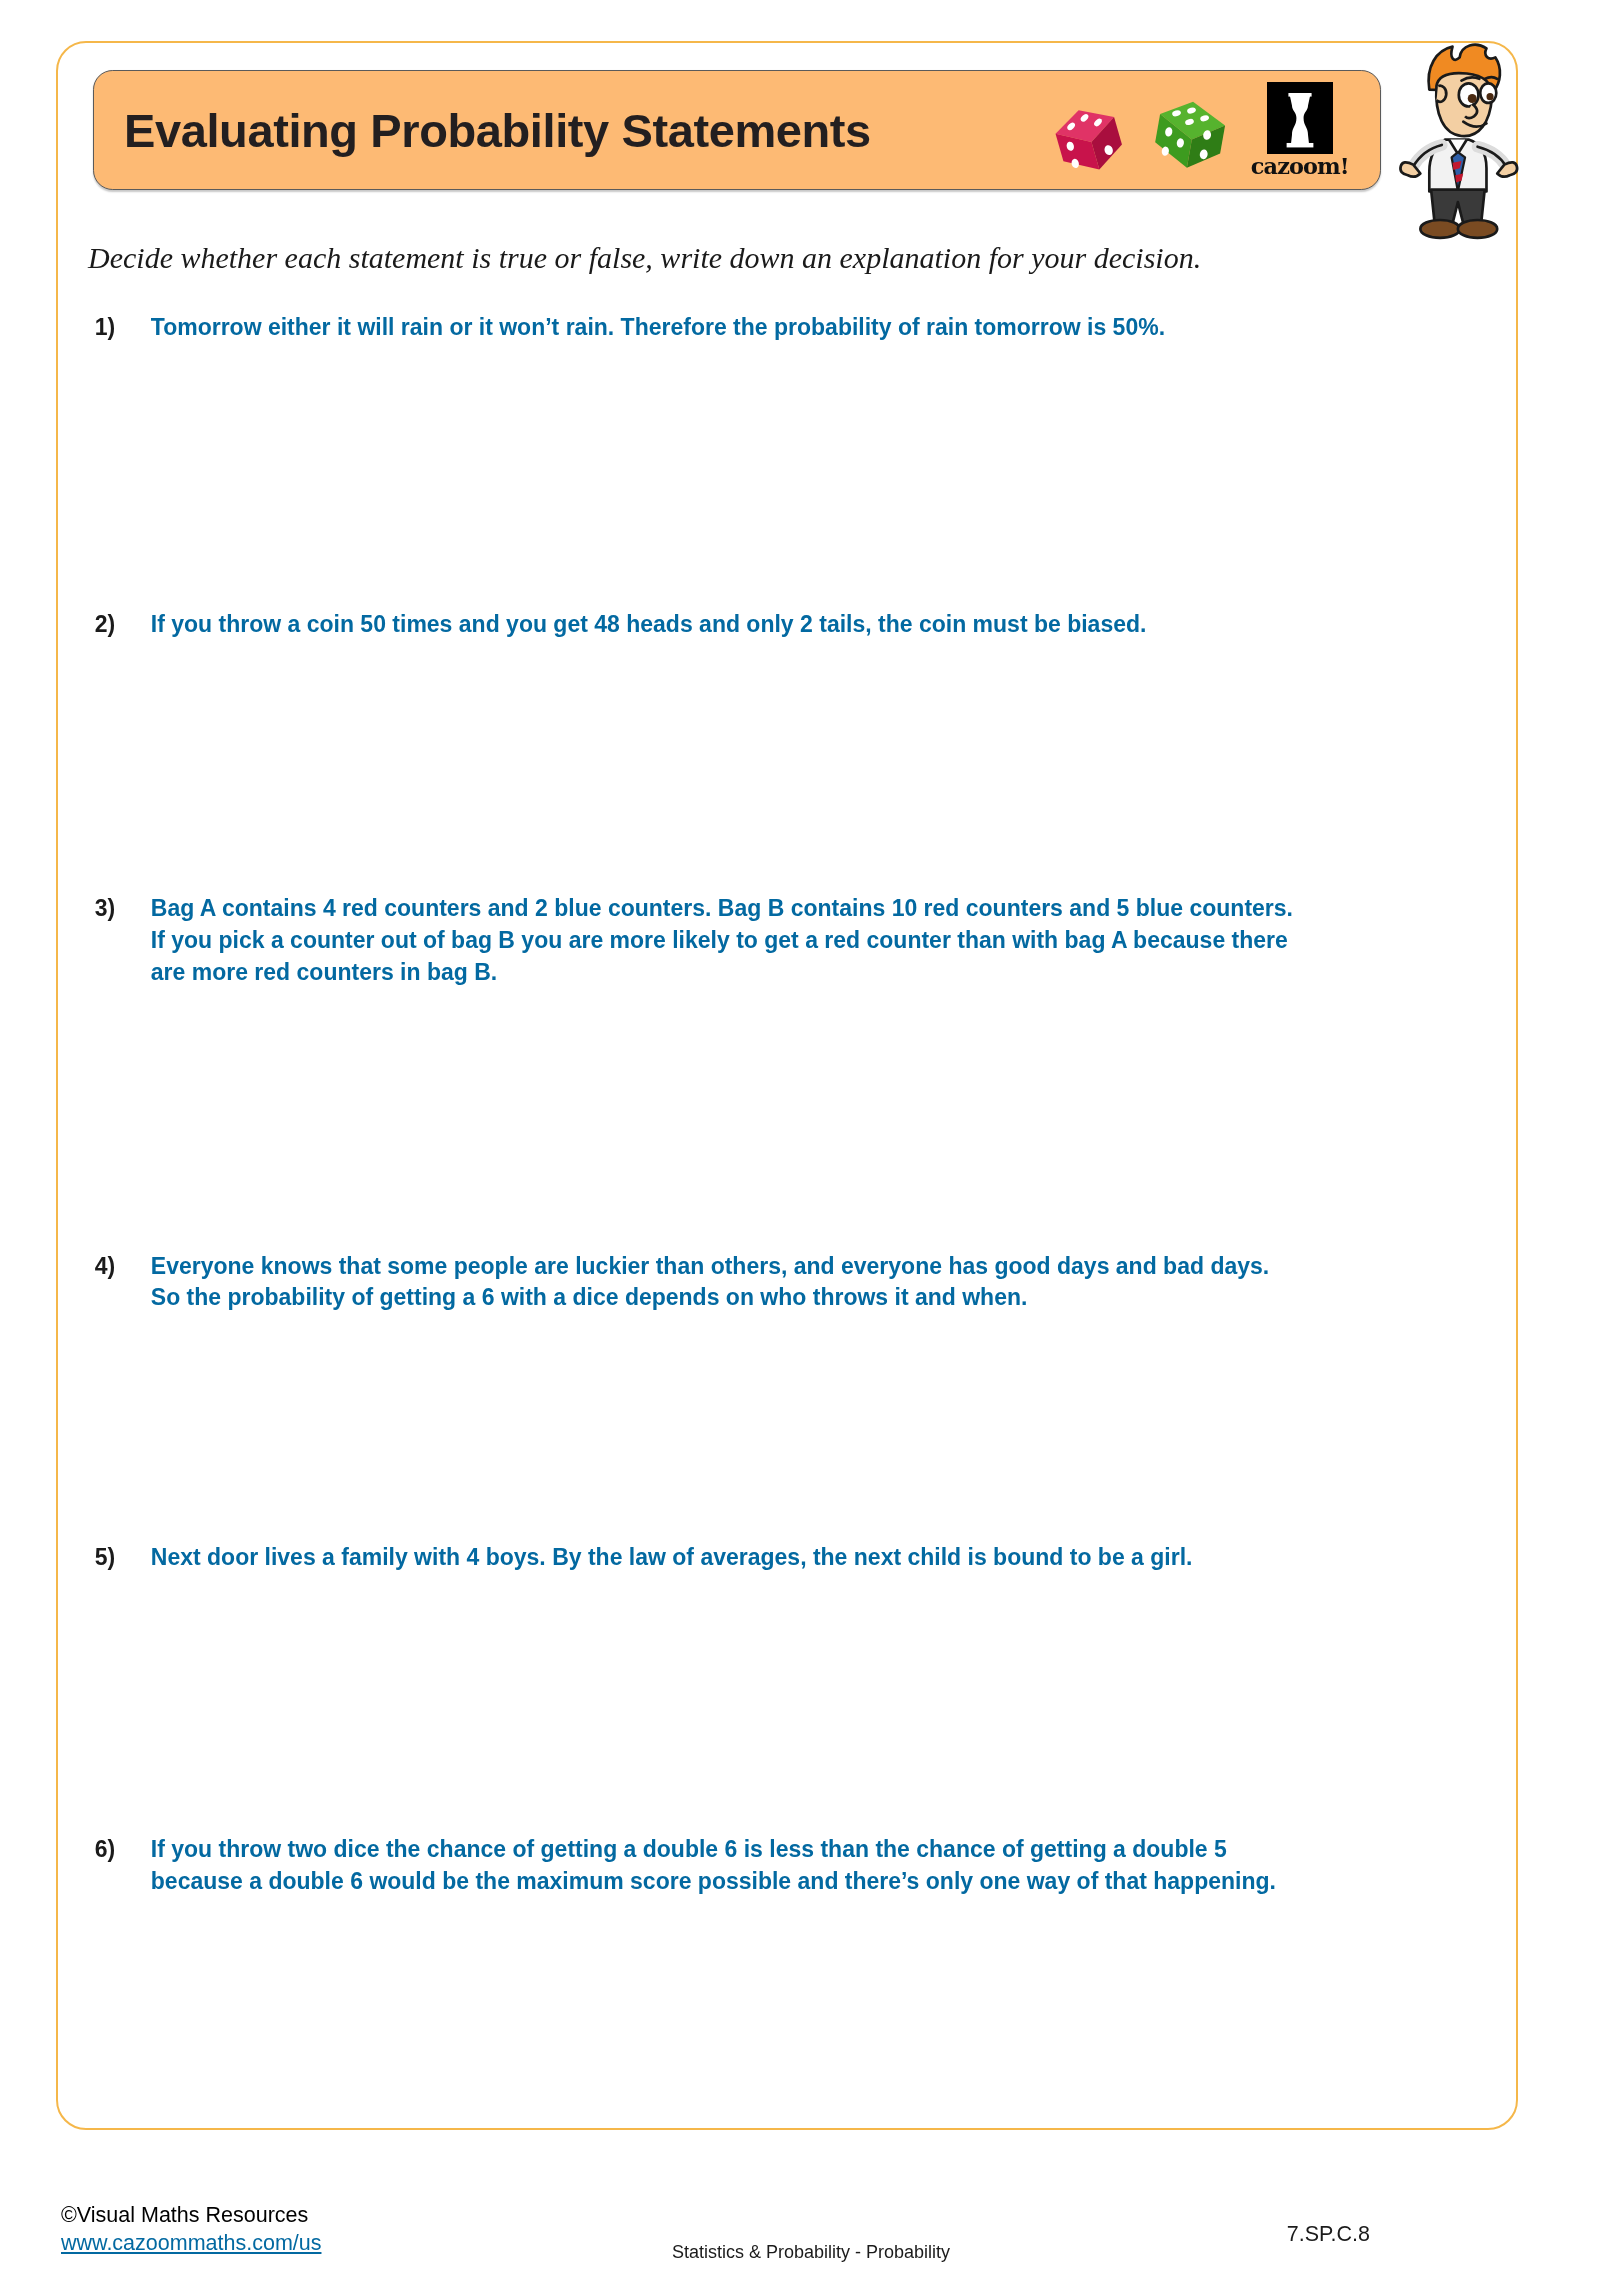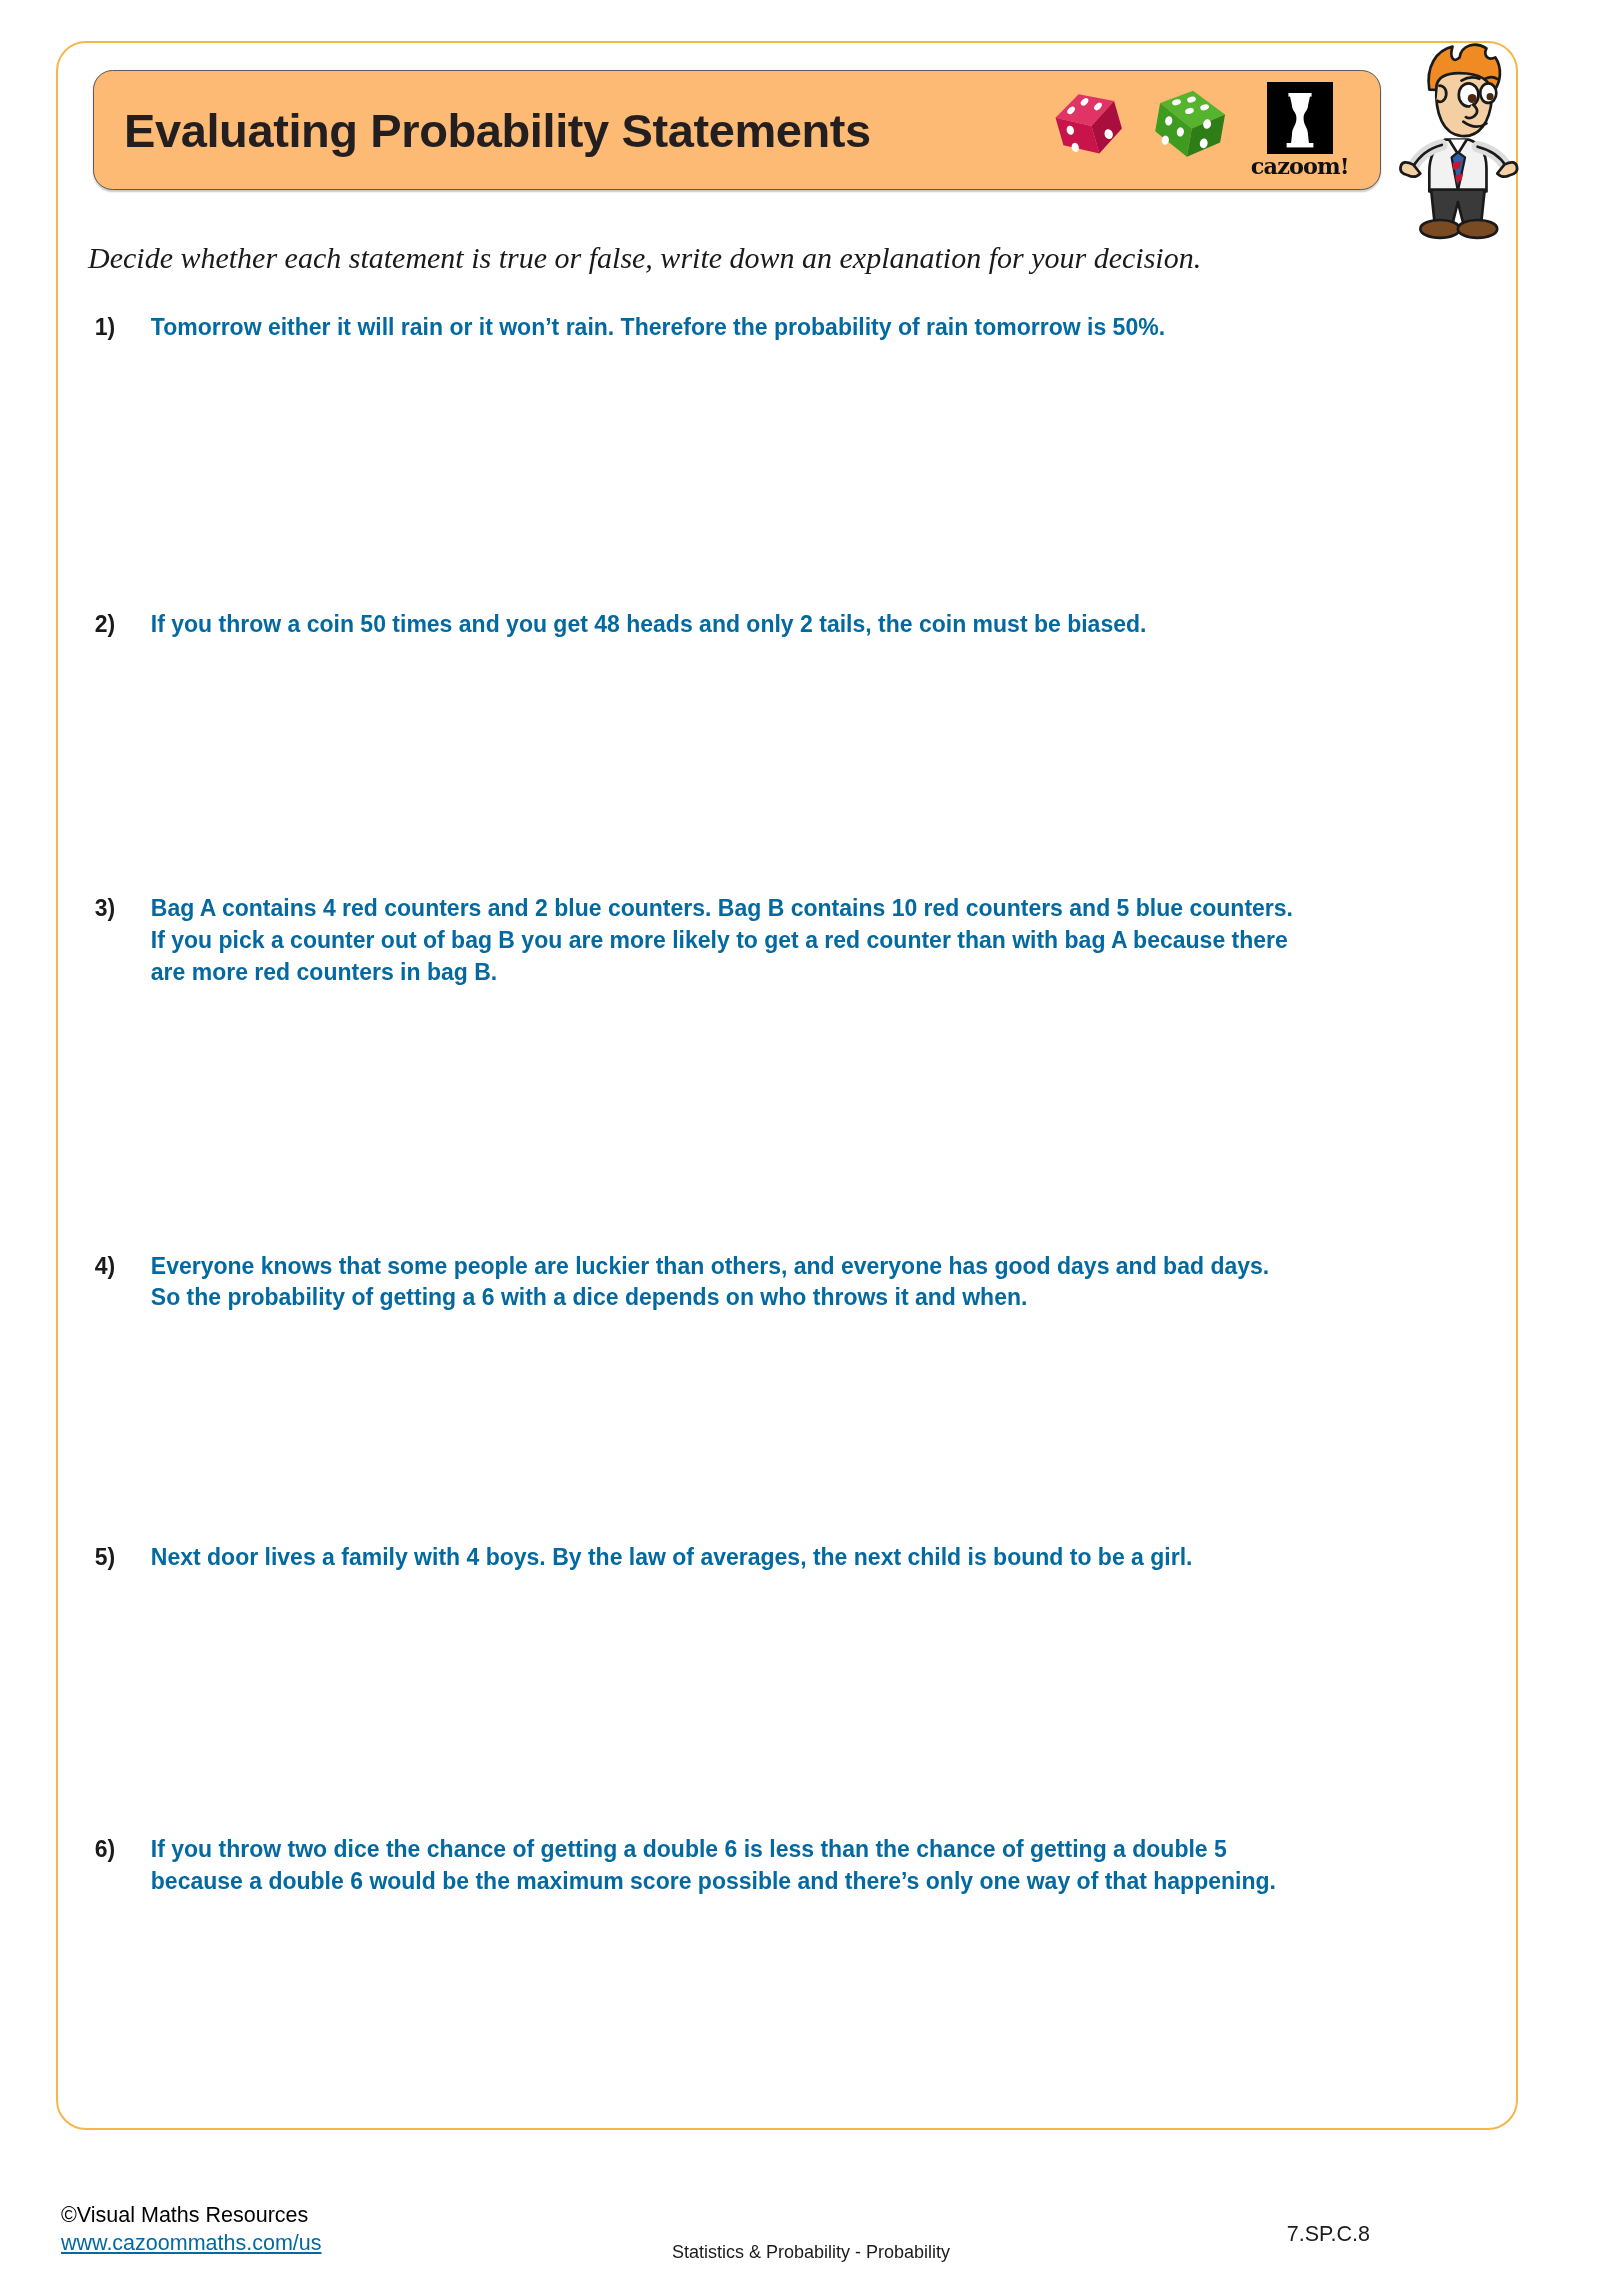--- a/index.html
+++ b/index.html
@@ -52,21 +52,21 @@
     letter-spacing: -0.4px;
     color: #231f20;
     white-space: nowrap;
     flex: 0 0 auto;
   }
   .title-spacer { flex: 1 1 auto; }
 
   .header-art {
     flex: 0 0 auto;
     display: flex;
-    align-items: flex-start;
+    align-items: flex-end;
     gap: 14.3px;
     padding-right: 7.2px;
   }
 
   
   #cazoom-logo {
     display: flex;
     flex-direction: column;
     align-items: center;
     width: 100px;

